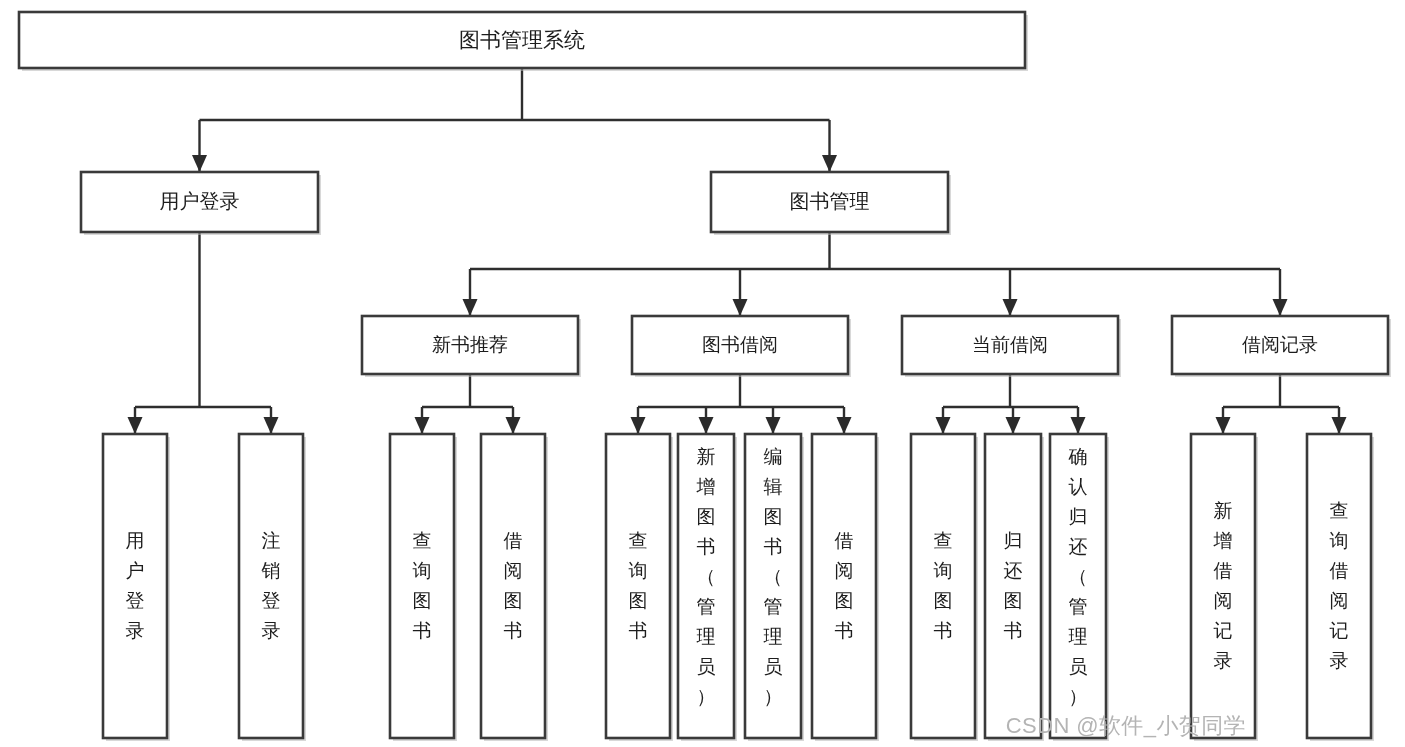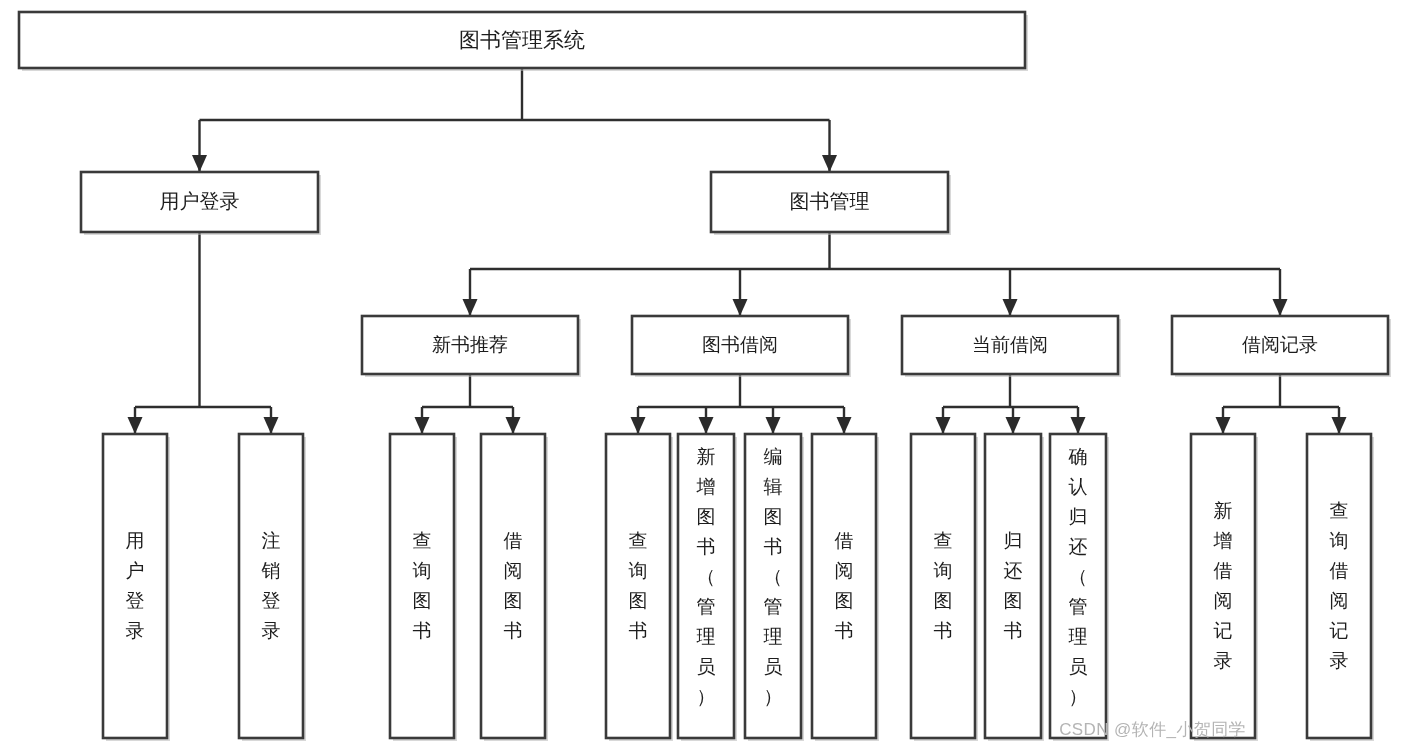--- a/index.html
+++ b/index.html
@@ -56,21 +56,21 @@
     fill: none;
   }
   .arrow-head {
     fill: #2b2b2b;
   }
   .watermark {
     position: absolute;
     right: 10px;
     bottom: 6px;
     font-family: "Liberation Sans", "DejaVu Sans", sans-serif;
-    font-size: 17px;
+    font-size: 22px;
     color: #b4b4b4;
     white-space: nowrap;
     letter-spacing: 0.4px;
   }
 </style>
 </head>
 <body>
 
 <div id="diagram-root">
   <svg class="tree" viewBox="0 0 1405 747" xmlns="http://www.w3.org/2000/svg">

